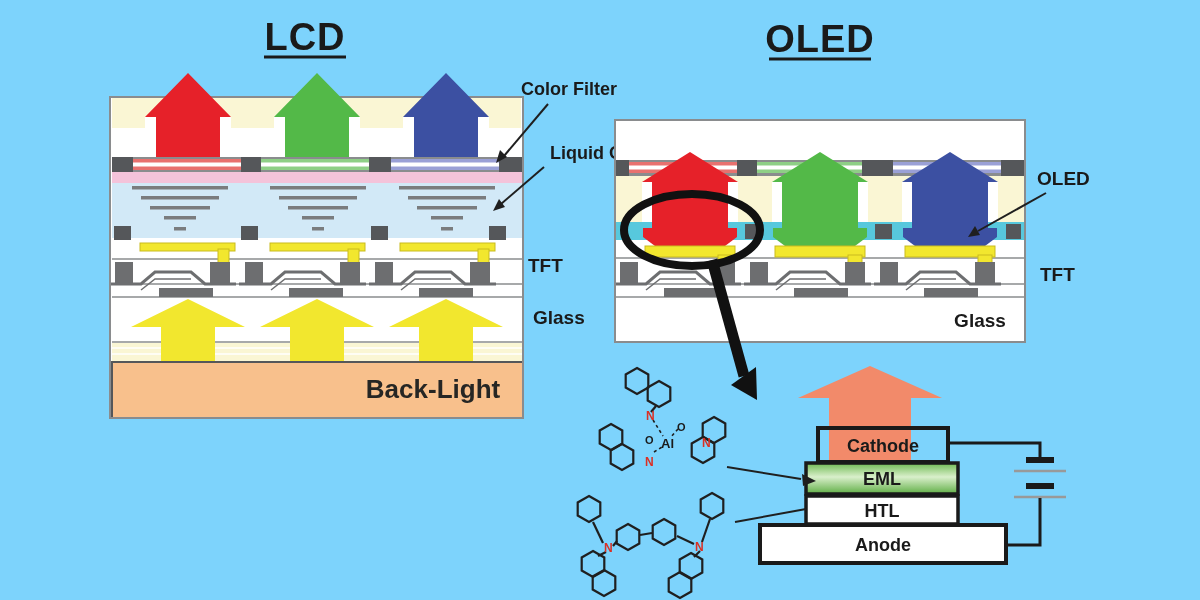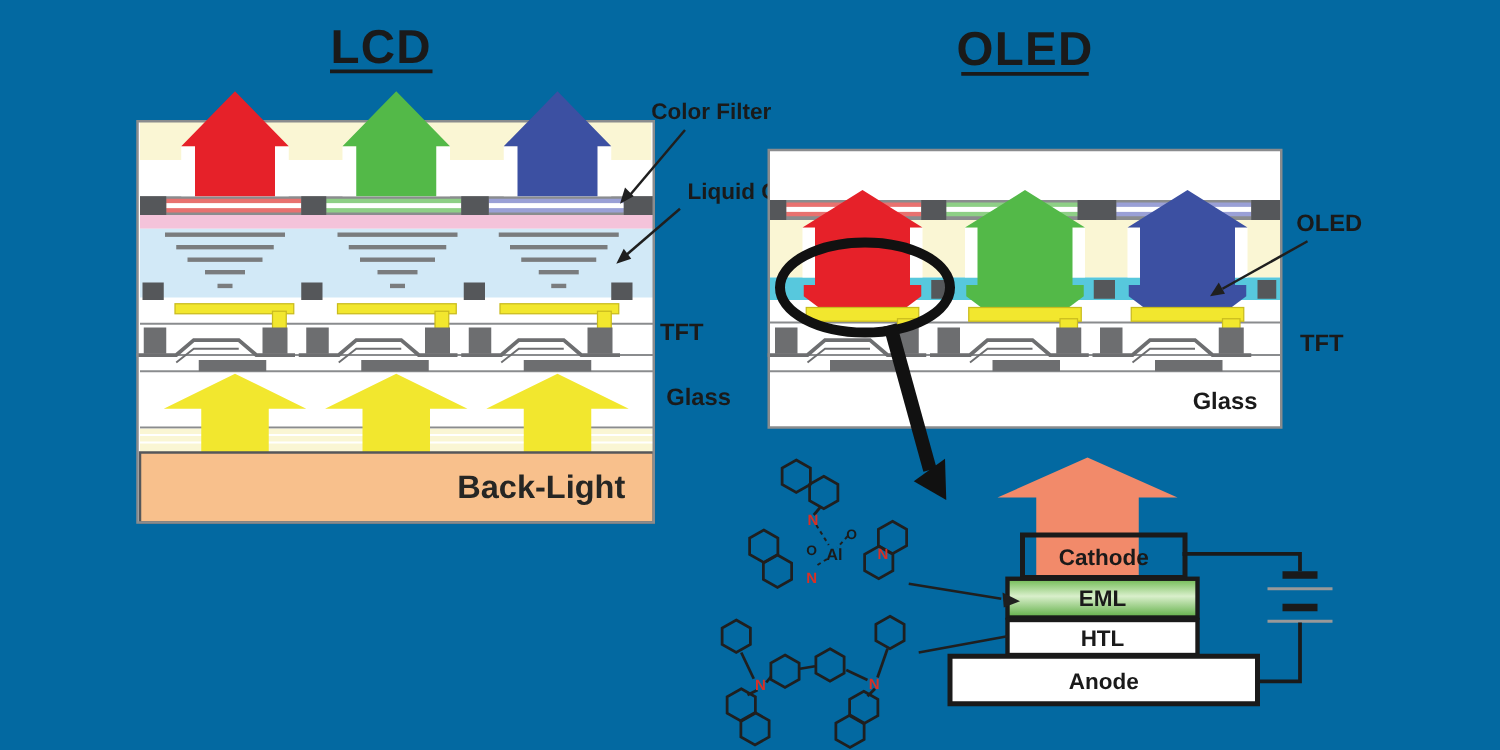--- a/index.html
+++ b/index.html
@@ -1,16 +1,16 @@
 <!DOCTYPE html>
 <html><head>
 <meta charset="utf-8">
 <style>
   html,body{margin:0;padding:0;background:#ffffff;}
-  .canvas{position:relative;width:1200px;height:600px;background:#0369a1;overflow:hidden;
+  .canvas{position:relative;width:1200px;height:600px;background:#7dd3fc;overflow:hidden;
           font-family:"Liberation Sans",sans-serif;}
   svg{position:absolute;top:0;left:0;}
   text{font-family:"Liberation Sans",sans-serif;font-weight:bold;fill:#1a1a1a;}
   .titleTxt{font-size:38px;letter-spacing:1px;}
   .lblTxt{font-size:18px;}
   .sideTxt{font-size:19px;}
   .stackTxt{font-size:18px;}
   .blTxt{font-size:26px;fill:#262624;}
   .atomN{font-size:12px;fill:#d93025;}
   .atomO{font-size:11px;fill:#1a1a1a;}

